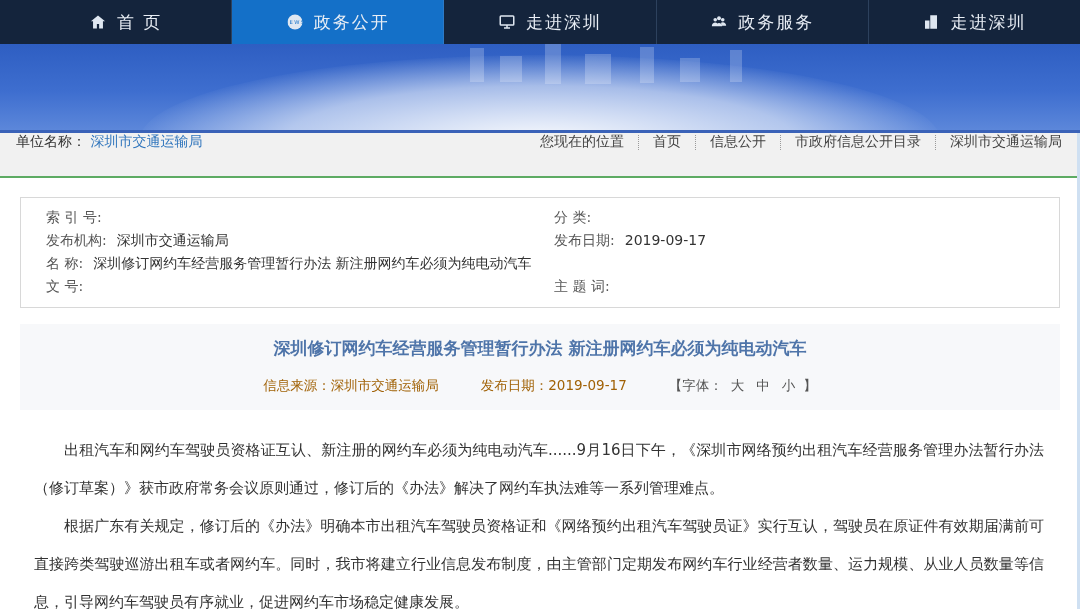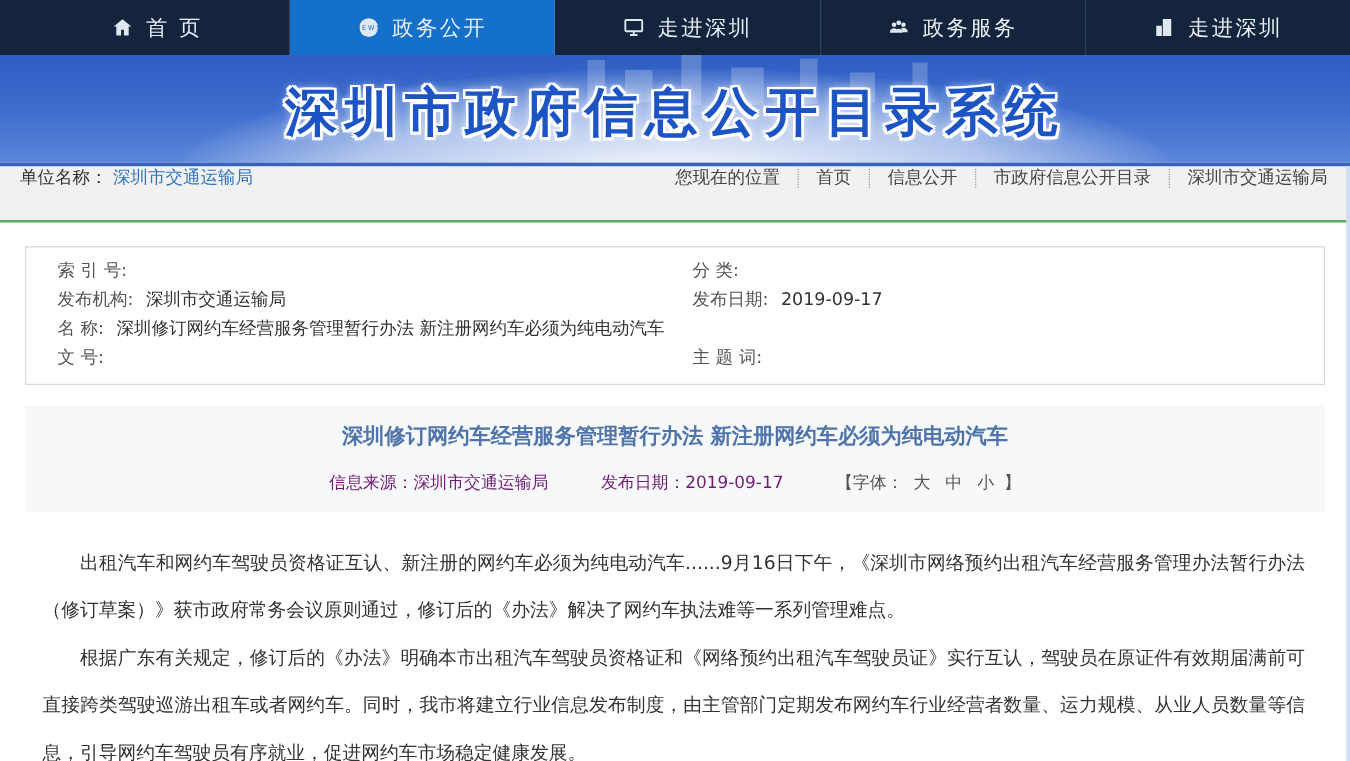--- a/index.html
+++ b/index.html
@@ -56,21 +56,21 @@
   .meta-cell.left { padding-left:25px; }
   .meta-cell.right { padding-left:14px; }
   .m-label { color:#555; }
   .m-value { color:#333; margin-left:10px; }
 
   
   .title-panel { margin:16px 20px 0 20px; background:#f7f8fa; padding:13px 0 15px 0; }
   .article-title { text-align:center; color:#4e74a9; font-weight:bold; font-size:17px; }
   .source-row { display:flex; justify-content:center; align-items:center; gap:42px;
     margin-top:17px; font-size:13.5px; color:#555; }
-  .source-row .pair span { color:#701a75; }
+  .source-row .pair span { color:#a16207; }
   .font-ctl { display:flex; align-items:center; gap:4px; }
   .font-opt { cursor:pointer; margin:0 4px; color:#555; }
 
   
   .article-body { padding:21px 36px 0 34px; }
   .article-body p { font-size:15px; line-height:38px; color:#333;
     text-indent:2em; text-align:justify; }
 
   .right-edge { position:absolute; top:133px; right:0; width:3px; height:476px;
     background:#cfe0f2; }
@@ -130,21 +130,20 @@
 
   <div class="banner">
     <div class="sky s1"></div>
     <div class="sky s2"></div>
     <div class="sky s3"></div>
     <div class="sky s4"></div>
     <div class="sky s5"></div>
     <div class="sky s6"></div>
     <div class="sky s7"></div>
     <div class="banner-glow"></div>
-    <div class="banner-title">深圳市政府信息公开目录系统</div>
   </div>
 
   <div class="crumbbar">
     <div class="unit">
       <span>单位名称：</span>
       <a>深圳市交通运输局</a>
     </div>
     <div class="crumbs">
       <span>您现在的位置</span>
       <span class="sep"></span>

